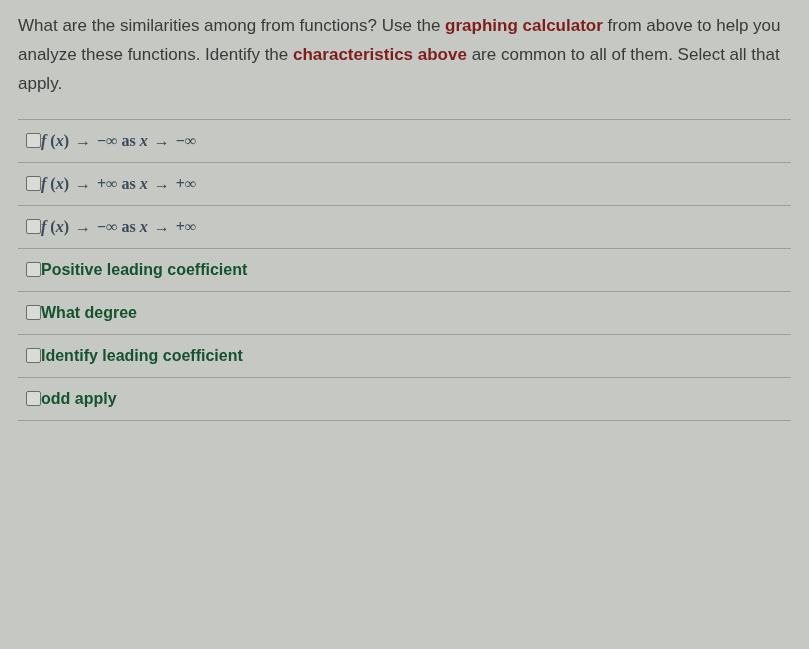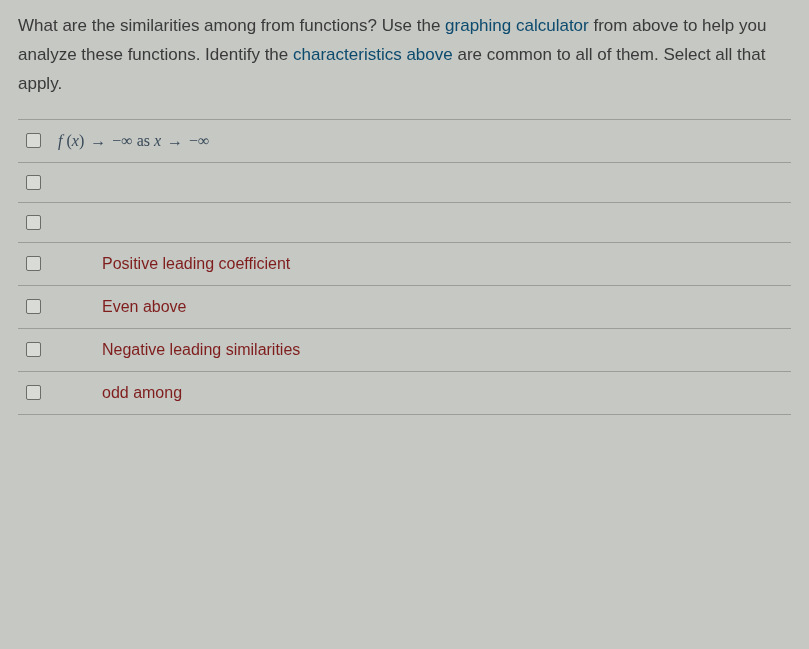--- a/index.html
+++ b/index.html
@@ -15,50 +15,51 @@
       padding: 12px 18px;
       color: #3a3a3a;
     }
     .question-text {
       font-size: 17px;
       line-height: 1.7;
       color: #3a3a3a;
       margin-bottom: 20px;
     }
     .question-text .link {
-      color: #0c4a6e;
+      color: #7f1d1d;
+      font-weight: bold;
     }
     .options {
       border-top: 1px solid #9a9d98;
     }
     .option-row {
       border-bottom: 1px solid #9a9d98;
       padding: 12px 8px;
       display: flex;
       align-items: center;
-      gap: 17px;
+      gap: 0;
+      font-weight: bold;
     }
     .checkbox {
       width: 15px;
       height: 15px;
       border: 1.5px solid #6a6d68;
       background: #d8dbd6;
       border-radius: 2px;
       flex-shrink: 0;
       cursor: pointer;
     }
     .option-label {
       font-size: 16px;
       color: #3a4a5a;
       font-family: 'Times New Roman', serif;
     }
     .option-label.plain {
       font-family: 'Segoe UI', Arial, sans-serif;
-      color: #7f1d1d;
-      margin-left: 44px;
+      color: #14532d;
     }
     .math {
       font-style: italic;
       font-family: 'Times New Roman', serif;
     }
     .math .paren {
       font-style: normal;
     }
     .math .arrow {
       font-style: normal;
@@ -83,40 +84,46 @@
 
   <div class="option-row">
     <div class="checkbox"></div>
     <div class="option-label math">
       <span>f</span><span class="paren"> (</span><span>x</span><span class="paren">) </span><span class="arrow">→</span> <span class="inf">−∞</span><span class="as">as</span><span>x</span> <span class="arrow">→</span> <span class="inf">−∞</span>
     </div>
   </div>
 
   <div class="option-row">
     <div class="checkbox"></div>
+    <div class="option-label math">
+      <span>f</span><span class="paren"> (</span><span>x</span><span class="paren">) </span><span class="arrow">→</span> <span class="inf">+∞</span><span class="as">as</span><span>x</span> <span class="arrow">→</span> <span class="inf">+∞</span>
+    </div>
   </div>
 
   <div class="option-row">
     <div class="checkbox"></div>
+    <div class="option-label math">
+      <span>f</span><span class="paren"> (</span><span>x</span><span class="paren">) </span><span class="arrow">→</span> <span class="inf">−∞</span><span class="as">as</span><span>x</span> <span class="arrow">→</span> <span class="inf">+∞</span>
+    </div>
   </div>
 
   <div class="option-row">
     <div class="checkbox"></div>
     <div class="option-label plain">Positive leading coefficient</div>
   </div>
 
   <div class="option-row">
     <div class="checkbox"></div>
-    <div class="option-label plain">Even above</div>
+    <div class="option-label plain">What degree</div>
   </div>
 
   <div class="option-row">
     <div class="checkbox"></div>
-    <div class="option-label plain">Negative leading similarities</div>
+    <div class="option-label plain">Identify leading coefficient</div>
   </div>
 
 
   <div class="option-row">
     <div class="checkbox"></div>
-    <div class="option-label plain">odd among</div>
+    <div class="option-label plain">odd apply</div>
   </div>
 
 </div>
 
 </body></html>

